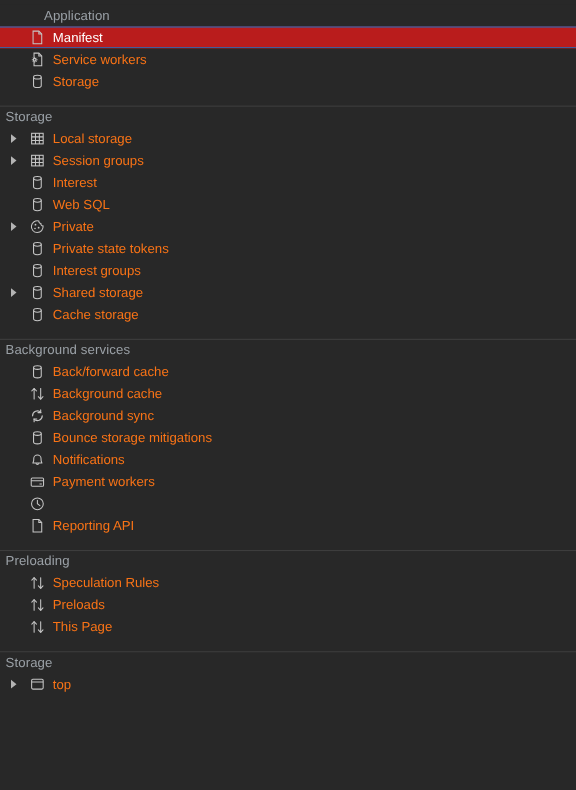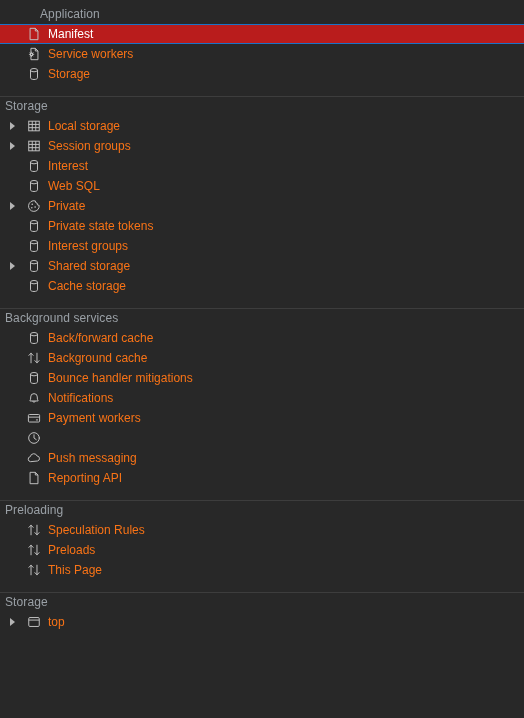--- a/index.html
+++ b/index.html
@@ -269,26 +269,38 @@
               <path d="M2.2 5L4.6 2.5 7 5"></path>
               <path d="M11.4 2.5v10.9"></path>
               <path d="M9 11l2.4 2.5L13.8 11"></path>
             </svg>
           </div>
           <div class="label">Background cache</div>
         </div>
         <div class="row">
           <div class="twisty empty"></div>
           <div class="icon">
-            <svg viewBox="0 0 16 16" fill="none" stroke="#c5c5c5" stroke-width="1.1">
-              <ellipse cx="8" cy="3.6" rx="4" ry="1.9"></ellipse>
-              <path d="M4 3.6v8.8c0 1.05 1.79 1.9 4 1.9s4-.85 4-1.9V3.6"></path>
-            </svg>
-          </div>
-          <div class="label">Bounce handler mitigations</div>
+            <svg viewBox="0 0 16 16" fill="none" stroke="#c5c5c5" stroke-width="1.2" stroke-linecap="round">
+              <path d="M13 8a5 5 0 0 1-8.6 3.5"></path>
+              <path d="M3 8a5 5 0 0 1 8.6-3.5"></path>
+              <path d="M11.4 1.9v2.8h-2.8"></path>
+              <path d="M4.6 14.1v-2.8h2.8"></path>
+            </svg>
+          </div>
+          <div class="label">Background sync</div>
+        </div>
+        <div class="row">
+          <div class="twisty empty"></div>
+          <div class="icon">
+            <svg viewBox="0 0 16 16" fill="none" stroke="#c5c5c5" stroke-width="1.1">
+              <ellipse cx="8" cy="3.6" rx="4" ry="1.9"></ellipse>
+              <path d="M4 3.6v8.8c0 1.05 1.79 1.9 4 1.9s4-.85 4-1.9V3.6"></path>
+            </svg>
+          </div>
+          <div class="label">Bounce storage mitigations</div>
         </div>
         <div class="row">
           <div class="twisty empty"></div>
           <div class="icon">
             <svg viewBox="0 0 16 16" fill="none" stroke="#c5c5c5" stroke-width="1.1" stroke-linejoin="round">
               <path d="M3.3 11.4c0-.9.9-1.3.9-3.4V6.8a3.8 3.8 0 0 1 7.6 0V8c0 2.1.9 2.5.9 3.4z"></path>
               <path d="M6.4 11.6a1.7 1.7 0 0 0 3.2 0"></path>
             </svg>
           </div>
           <div class="label">Notifications</div>
@@ -305,29 +317,20 @@
           <div class="label">Payment workers</div>
         </div>
         <div class="row">
           <div class="twisty empty"></div>
           <div class="icon">
             <svg viewBox="0 0 16 16" fill="none" stroke="#c5c5c5" stroke-width="1.1" stroke-linecap="round">
               <circle cx="8" cy="8" r="6.1"></circle>
               <path d="M8 4.3V8l2.6 1.9"></path>
             </svg>
           </div>
-        </div>
-        <div class="row">
-          <div class="twisty empty"></div>
-          <div class="icon">
-            <svg viewBox="0 0 16 16" fill="none" stroke="#c5c5c5" stroke-width="1.1" stroke-linejoin="round">
-              <path d="M4.1 12.2a2.9 2.9 0 0 1-.3-5.75A4 4 0 0 1 11.5 5.7a2.9 2.9 0 0 1 .6 5.7 2.9 2.9 0 0 1-.5.05z"></path>
-            </svg>
-          </div>
-          <div class="label">Push messaging</div>
         </div>
         <div class="row">
           <div class="twisty empty"></div>
           <div class="icon">
             <svg viewBox="0 0 16 16" fill="none" stroke="#c5c5c5" stroke-width="1.1">
               <path d="M3.5 1.5h6L12.5 4.5v10h-9z"></path>
               <path d="M9.5 1.5v3h3"></path>
             </svg>
           </div>
           <div class="label">Reporting API</div>

